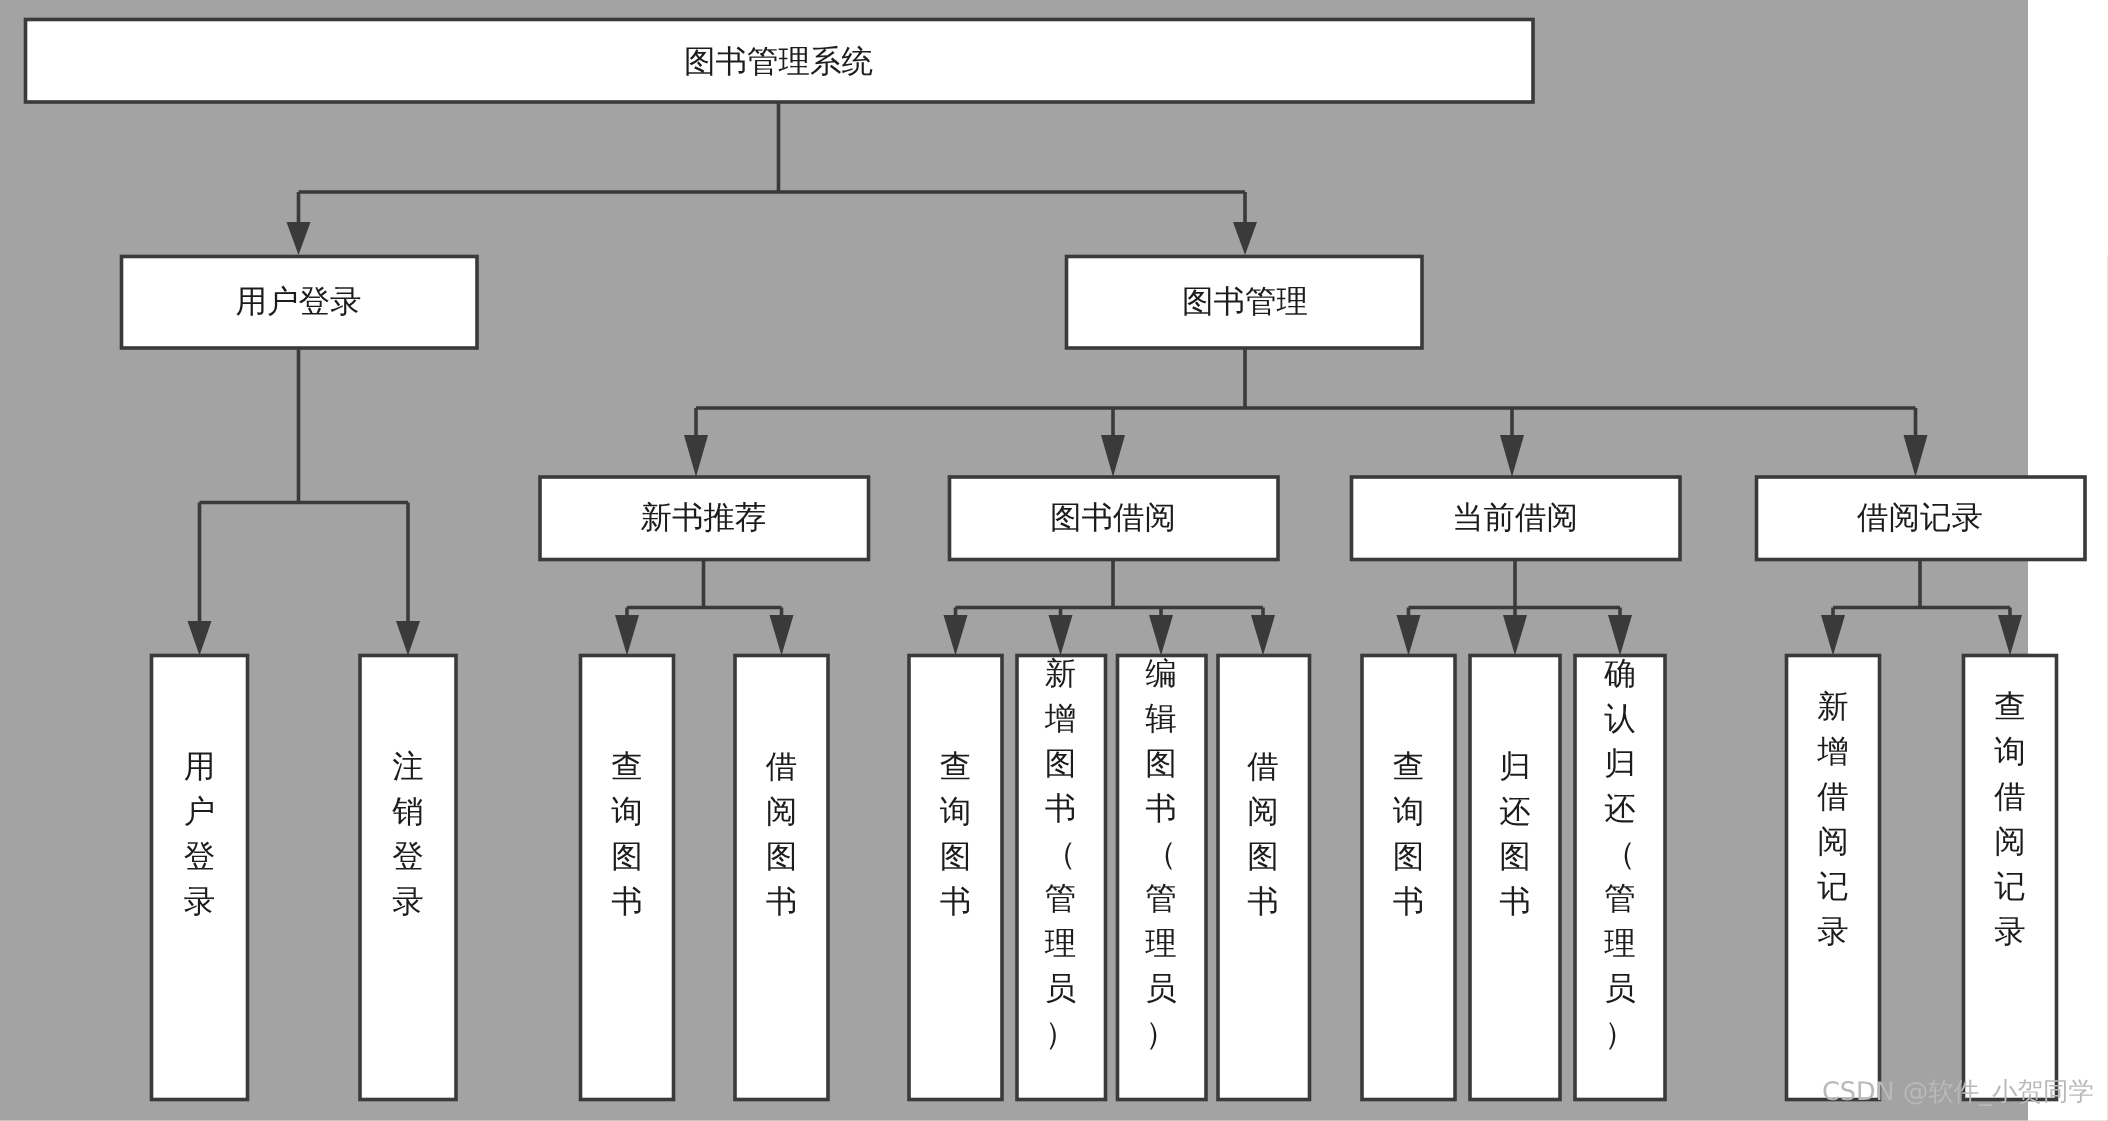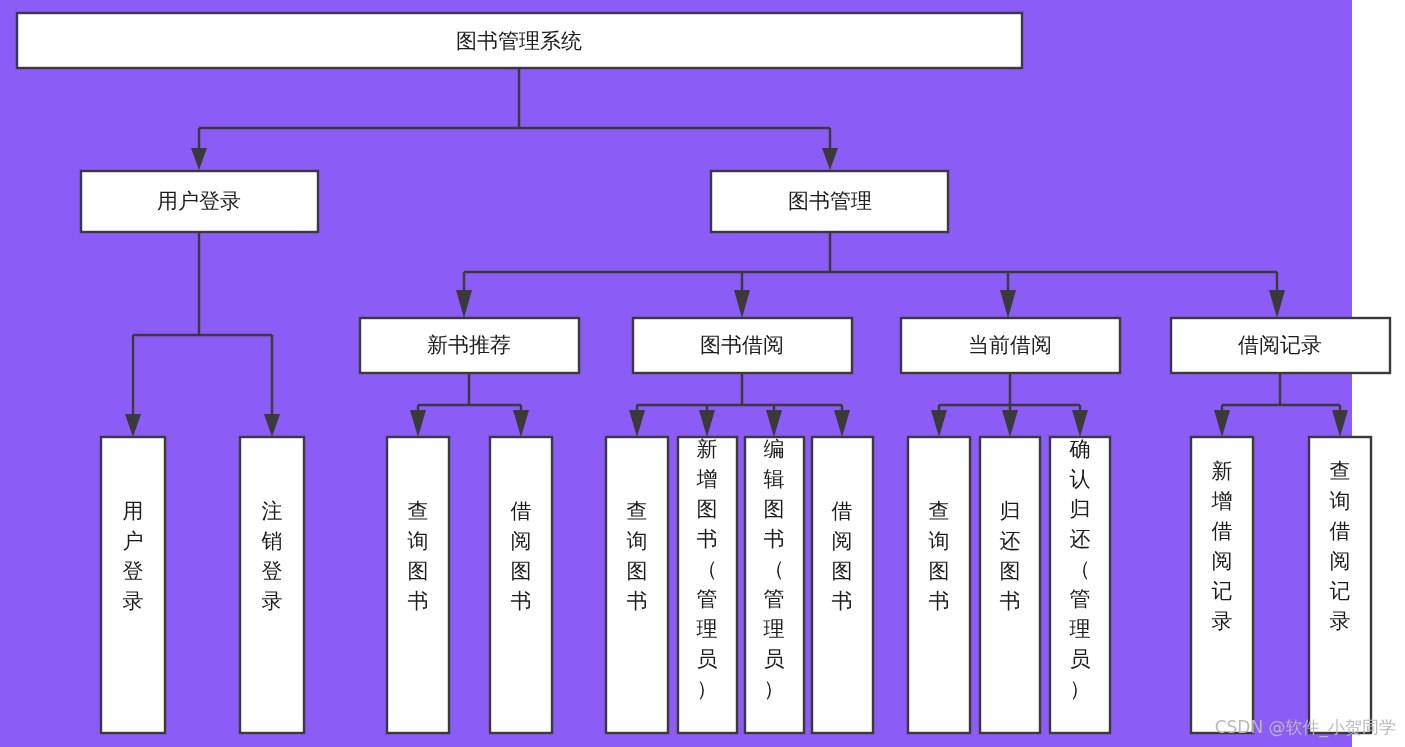--- a/index.html
+++ b/index.html
@@ -11,21 +11,21 @@
     width: 1405px;
     height: 747px;
     font-family: "DejaVu Sans", "Liberation Sans", sans-serif;
     overflow: hidden;
     position: relative;
   }
   #diagram-root {
     position: relative;
     width: 1352px;
     height: 747px;
-    background: #8b5cf6;
+    background: #a3a3a3;
   }
   svg.diagram-svg {
     position: absolute;
     left: 0;
     top: 0;
     width: 1405px;
     height: 747px;
     display: block;
   }
   .node-box {

